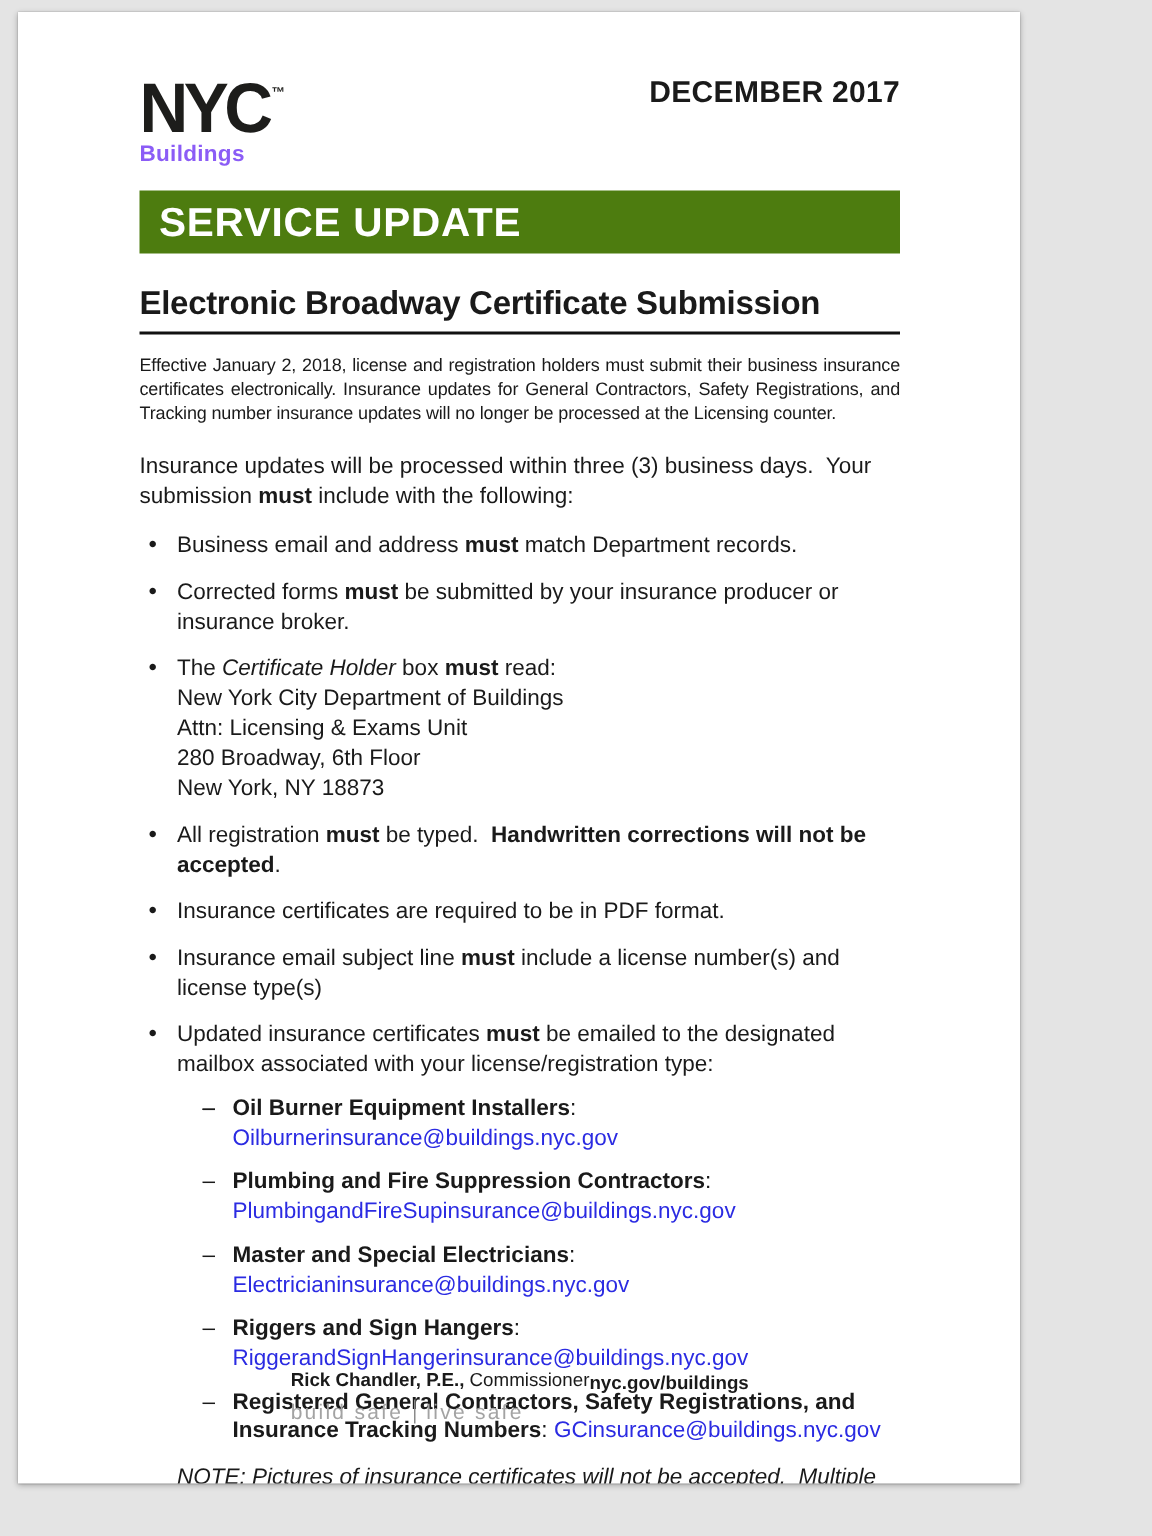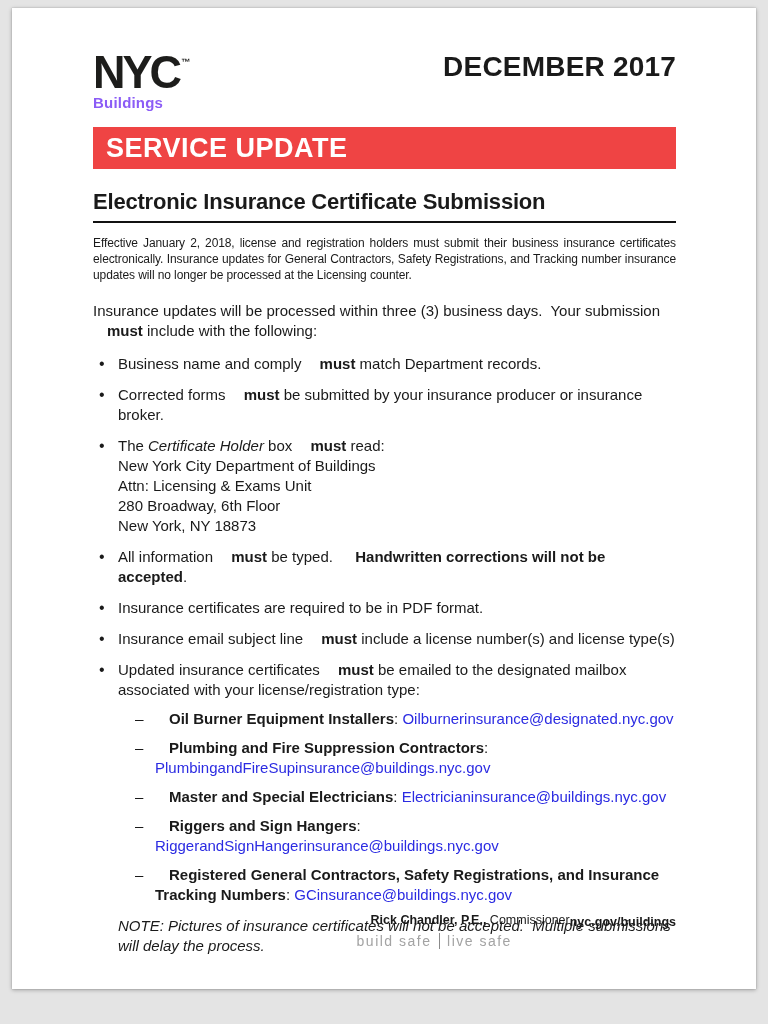--- a/index.html
+++ b/index.html
@@ -7,42 +7,42 @@
   body {
     width:768px; height:1024px;
     background:#e4e4e4;
     font-family:"Liberation Sans", sans-serif;
     color:#1a1a1a;
     position:relative;
     overflow:hidden;
   }
   .page {
     position:absolute; left:12px; top:8px;
-    width:744px; height:981px;
+    width:668px; height:981px;
     background:#ffffff;
     box-shadow:0 1px 4px rgba(0,0,0,0.30), 0 0 1px rgba(0,0,0,0.25);
     padding:33px 80px 0 81px;
     overflow:hidden;
   }
 
   
   .masthead { display:flex; justify-content:space-between; align-items:flex-start; }
   .logo-nyc {
     font-weight:bold; font-size:45px; line-height:40px;
     letter-spacing:-3px; color:#1d1d1b;
     transform:scaleY(1.04); transform-origin:left top;
     white-space:nowrap;
   }
   .logo-nyc .tm { font-size:9px; letter-spacing:0; vertical-align:22px; margin-left:2px; }
   .logo-sub { font-weight:bold; font-size:15px; color:#8b5cf6; margin-top:3px; letter-spacing:0.2px; }
-  .issue-date { font-weight:bold; font-size:28px; margin-top:10px; letter-spacing:0.2px; }
+  .issue-date { font-weight:bold; font-size:20px; margin-top:10px; letter-spacing:0.2px; }
 
   
   .banner {
-    margin-top:16px; height:42px; background:#ef4444;
+    margin-top:16px; height:42px; background:#4d7c0f;
     color:#ffffff; font-weight:bold; font-size:27px;
     line-height:42px; padding-left:13px; letter-spacing:0.5px;
   }
 
   
   .doc-title {
     margin-top:20px; font-weight:bold; font-size:22px;
     padding-bottom:6px; border-bottom:2px solid #111111;
     letter-spacing:-0.2px;
   }
@@ -62,28 +62,28 @@
   .addr { margin-top:1px; }
   .addr div { line-height:20px; }
 
   .subs { margin-top:9px; }
   .sub { position:relative; padding-left:37px; margin-bottom:9px; line-height:1.33; }
   .sub .dash { position:absolute; left:17px; }
 
   .note { margin:2px 0 0 25px; font-size:15px; line-height:1.33; }
 
   
-  .seg-b { font-weight:bold;margin-left:14px; }
+  .seg-b { font-weight:bold; }
   .seg-i { font-style:italic; }
   .seg-a { color:#2b2be2; }
 
   
   .footer {
     position:absolute; left:81px; right:80px; top:905px;
-    display:flex; justify-content:flex-end; align-items:flex-start;
+    display:flex; justify-content:center; align-items:flex-start;
   }
   .commissioner { font-size:12.5px; }
   .tagline { margin-top:6px; font-size:14px; color:#a3a3a3; letter-spacing:1.5px; }
   .tagline .vbar { display:inline-block; width:1.5px; height:16px; background:#8a8a8a; margin:0 7px; vertical-align:-3px; }
   .f-right { text-align:right; font-weight:bold; font-size:12.5px; line-height:1.5; }
 </style>
 </head>
 <body>
 
 <div class="page">
@@ -93,46 +93,46 @@
       <div class="logo-nyc"><span>NYC</span><span class="tm">™</span></div>
       <div class="logo-sub">Buildings</div>
     </div>
     <div class="issue-date">DECEMBER 2017</div>
   </div>
 
   <div class="banner">
     <span>SERVICE UPDATE</span>
   </div>
 
-  <h1 class="doc-title" style="margin:20px 0 0 0;">Electronic Insurance Certificate Submission</h1>
+  <h1 class="doc-title" style="margin:20px 0 0 0;">Electronic Broadway Certificate Submission</h1>
 
   <p class="intro" style="margin-bottom:0;">Effective January 2, 2018, license and registration holders must submit their business insurance certificates electronically. Insurance updates for General Contractors, Safety Registrations, and Tracking number insurance updates will no longer be processed at the Licensing counter.</p>
 
   <p class="body-text lead" style="margin-bottom:0;"><span>Insurance updates will be processed within three (3) business days.&nbsp; Your submission </span><span class="seg-b">must</span><span> include with the following:</span></p>
 
   <ul class="bullets">
-    <li class="bullet"><span><span>Business name and comply </span><span class="seg-b">must</span><span> match Department records.</span></span></li>
+    <li class="bullet"><span><span>Business email and address </span><span class="seg-b">must</span><span> match Department records.</span></span></li>
     <li class="bullet"><span><span>Corrected forms </span><span class="seg-b">must</span><span> be submitted by your insurance producer or insurance broker.</span></span></li>
     <li class="bullet">
       <span><span>The </span><span class="seg-i">Certificate Holder</span><span> box </span><span class="seg-b">must</span><span> read:</span></span>
       <div class="addr">
         <div>New York City Department of Buildings</div>
         <div>Attn: Licensing &amp; Exams Unit</div>
         <div>280 Broadway, 6th Floor</div>
         <div>New York, NY 18873</div>
       </div>
     </li>
-    <li class="bullet"><span><span>All information </span><span class="seg-b">must</span><span> be typed.&nbsp; </span><span class="seg-b">Handwritten corrections will not be accepted</span><span>.</span></span></li>
+    <li class="bullet"><span><span>All registration </span><span class="seg-b">must</span><span> be typed.&nbsp; </span><span class="seg-b">Handwritten corrections will not be accepted</span><span>.</span></span></li>
     <li class="bullet"><span><span>Insurance certificates are required to be in PDF format.</span></span></li>
     <li class="bullet"><span><span>Insurance email subject line </span><span class="seg-b">must</span><span> include a license number(s) and license type(s)</span></span></li>
     <li class="bullet">
       <span><span>Updated insurance certificates </span><span class="seg-b">must</span><span> be emailed to the designated mailbox associated with your license/registration type:</span></span>
       <div class="subs">
         <div class="sub"><span class="dash">–</span></div>
-        <div class="sub"><span class="dash">–</span><span><span class="seg-b">Oil Burner Equipment Installers</span><span>: </span><span class="seg-a">Oilburnerinsurance@designated.nyc.gov</span></span></div>
+        <div class="sub"><span class="dash">–</span><span><span class="seg-b">Oil Burner Equipment Installers</span><span>: </span><span class="seg-a">Oilburnerinsurance@buildings.nyc.gov</span></span></div>
         <div class="sub"><span class="dash">–</span><span><span class="seg-b">Plumbing and Fire Suppression Contractors</span><span>: </span><span class="seg-a">PlumbingandFireSupinsurance@buildings.nyc.gov</span></span></div>
         <div class="sub"><span class="dash">–</span><span><span class="seg-b">Master and Special Electricians</span><span>: </span><span class="seg-a">Electricianinsurance@buildings.nyc.gov</span></span></div>
         <div class="sub"><span class="dash">–</span><span><span class="seg-b">Riggers and Sign Hangers</span><span>: </span><span class="seg-a">RiggerandSignHangerinsurance@buildings.nyc.gov</span></span></div>
         <div class="sub"><span class="dash">–</span><span><span class="seg-b">Registered General Contractors, Safety Registrations, and Insurance Tracking Numbers</span><span>: </span><span class="seg-a">GCinsurance@buildings.nyc.gov</span></span></div>
       </div>
     </li>
   </ul>
 
   <p class="note" style="margin-bottom:0;"><span class="seg-i">NOTE: Pictures of insurance certificates will not be accepted.&nbsp; Multiple submissions will delay the process.</span></p>
 

